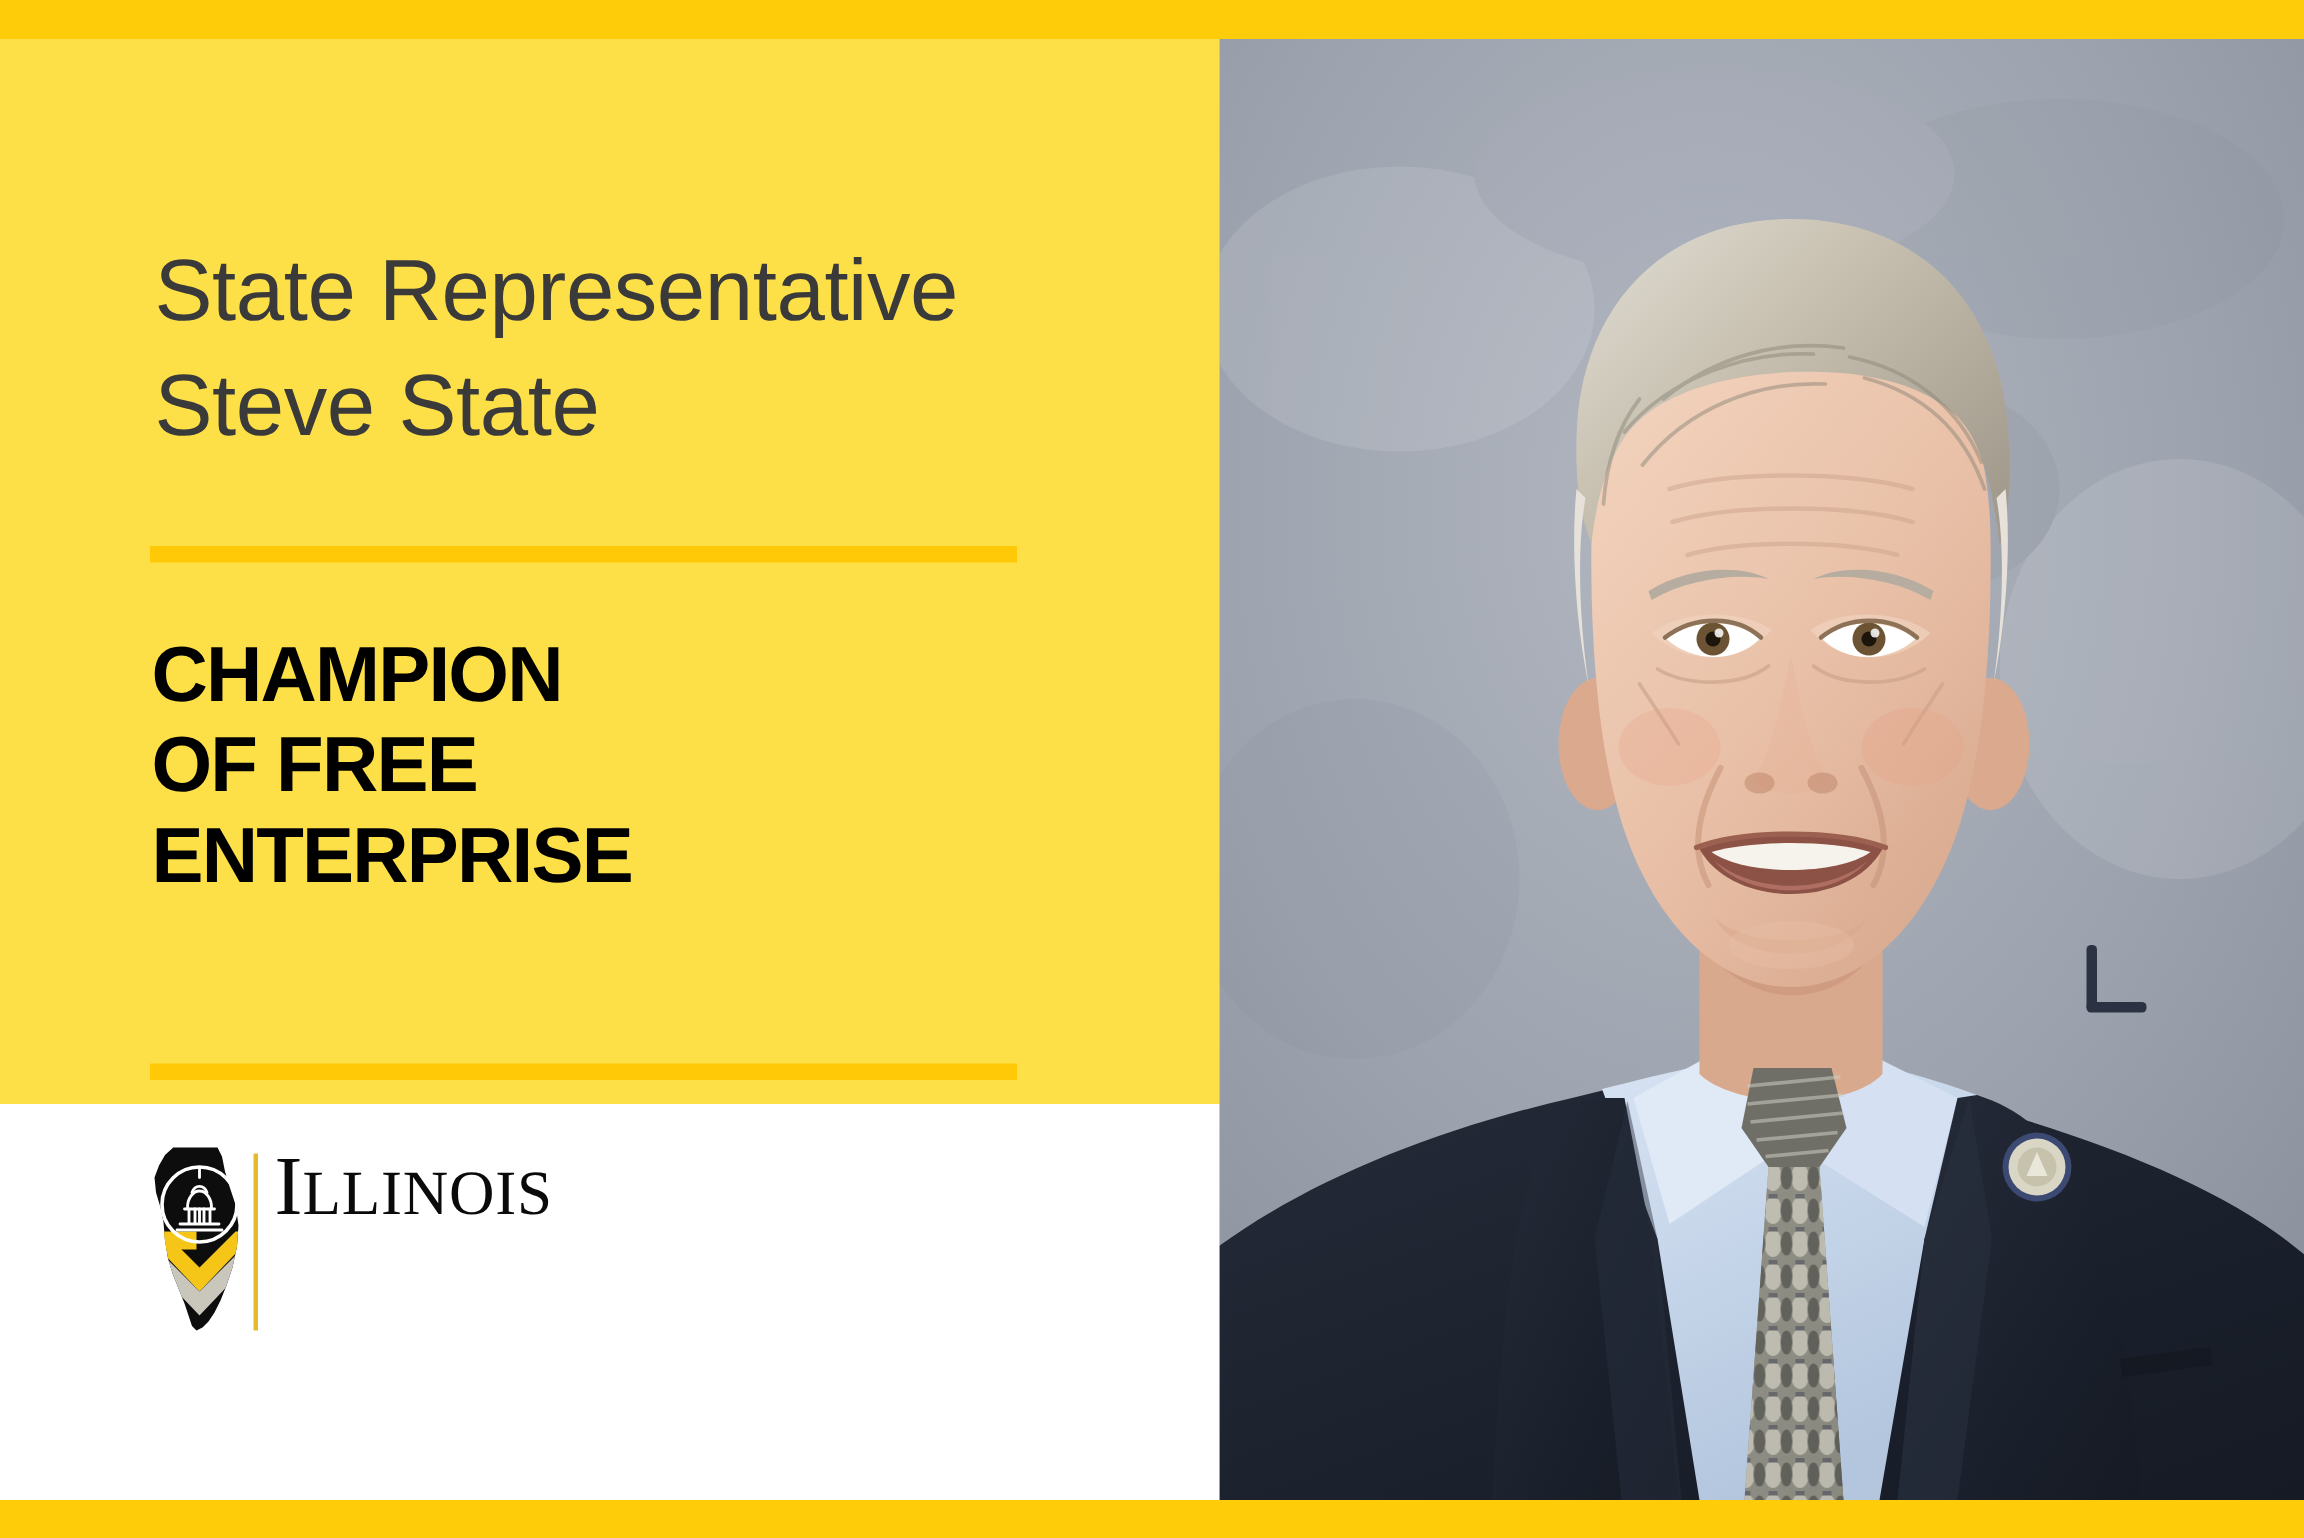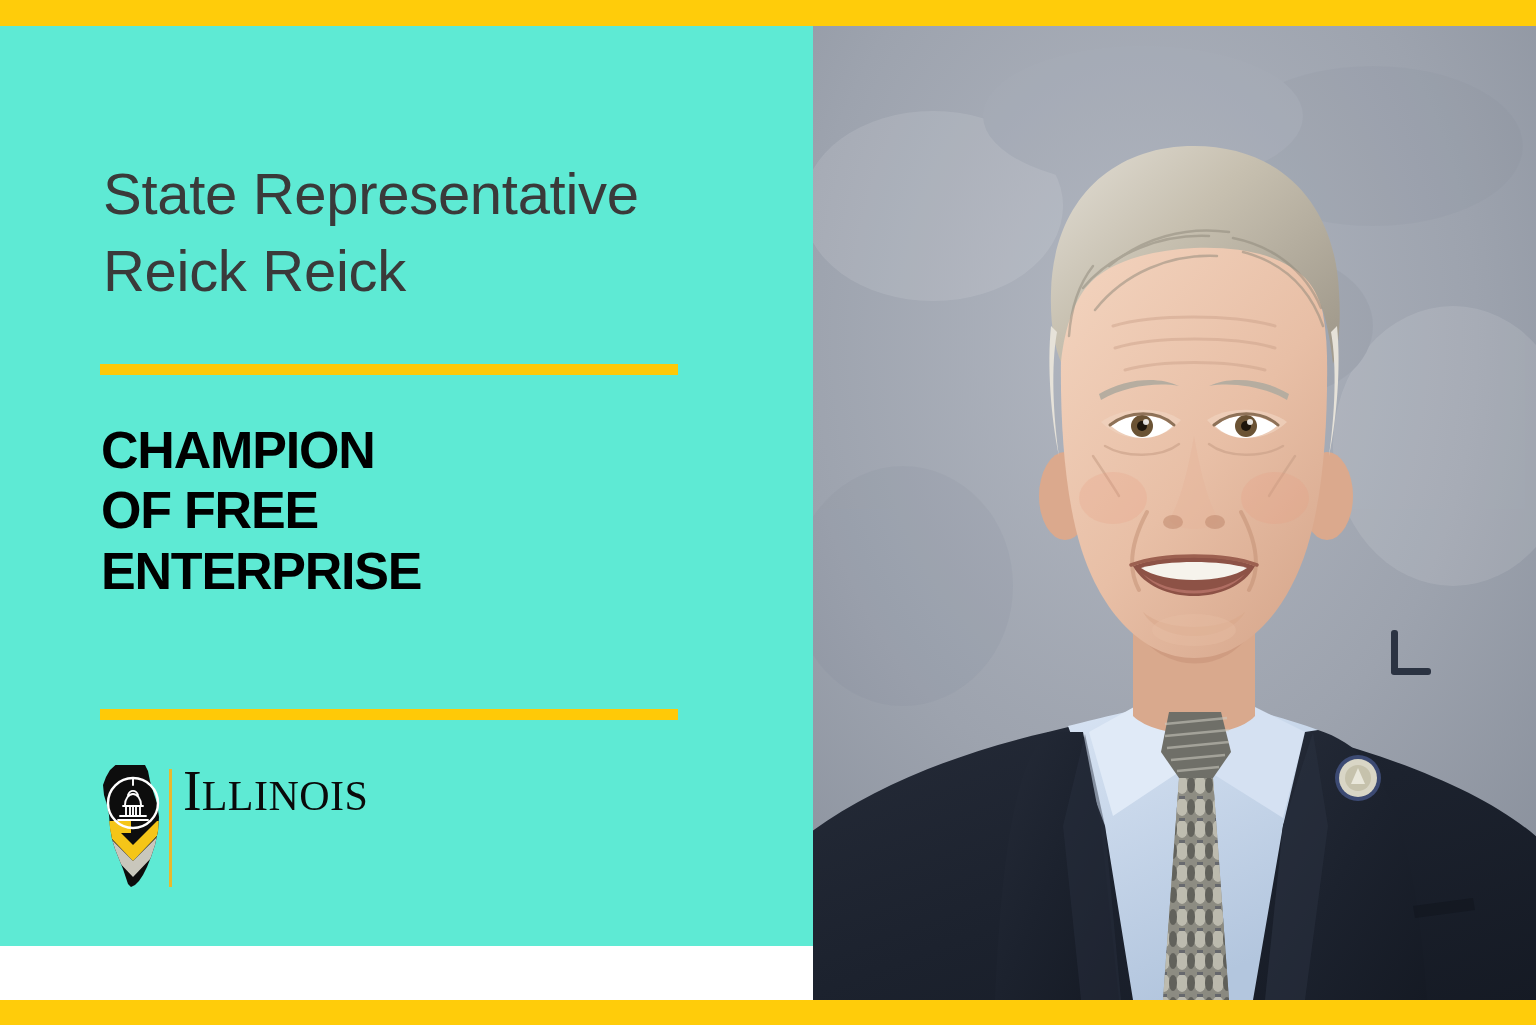--- a/index.html
+++ b/index.html
@@ -26,22 +26,22 @@
   }
   .bar-top   { top: 0;    height: 26px; }
   .bar-bottom{ top: 1000px; height: 25px; }
 
   
   .left-panel {
     position: absolute;
     left: 0;
     top: 26px;
     width: 813px;
-    height: 920px;
-    background: #5eead4;
+    height: 710px;
+    background: #fde047;
   }
   .subject-line {
     position: absolute;
     left: 103px;
     top: 130px;
     width: 640px;
     font-family: "Liberation Sans", sans-serif;
     font-weight: 300;
     font-size: 58px;
     line-height: 1.32;
@@ -135,21 +135,21 @@
 <body>
 
 <div class="card">
 
   <div class="bar-top"></div>
 
   <div class="left-panel">
 
     <div class="subject-line">
       <div>State Representative</div>
-      <div>Reick Reick</div>
+      <div>Steve State</div>
     </div>
 
     <div class="rule rule-top"></div>
 
     <div class="headline">
       <div>CHAMPION</div>
       <div>OF FREE</div>
       <div>ENTERPRISE</div>
     </div>
 

